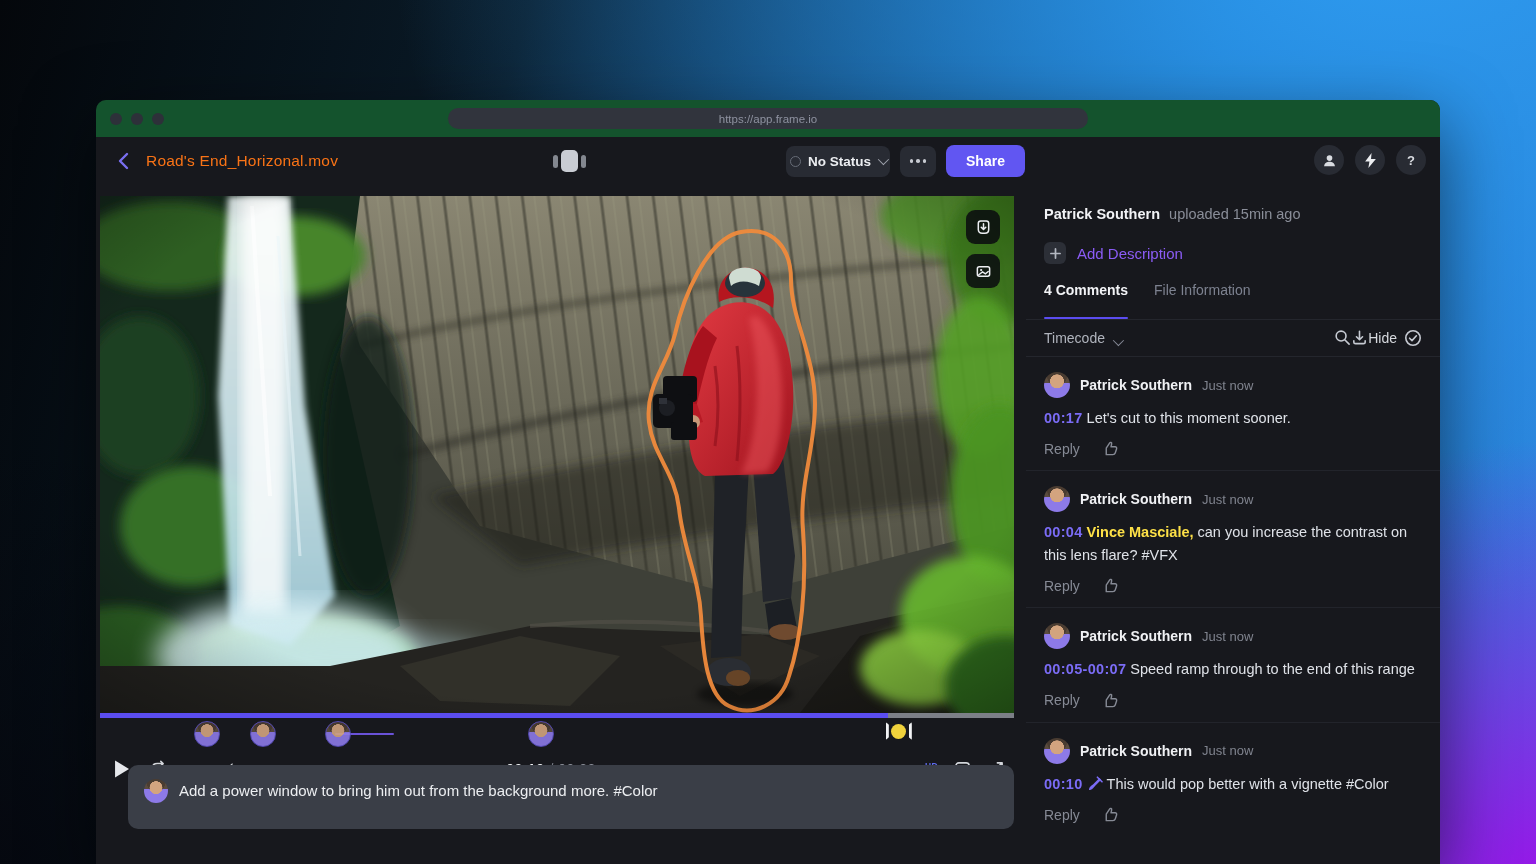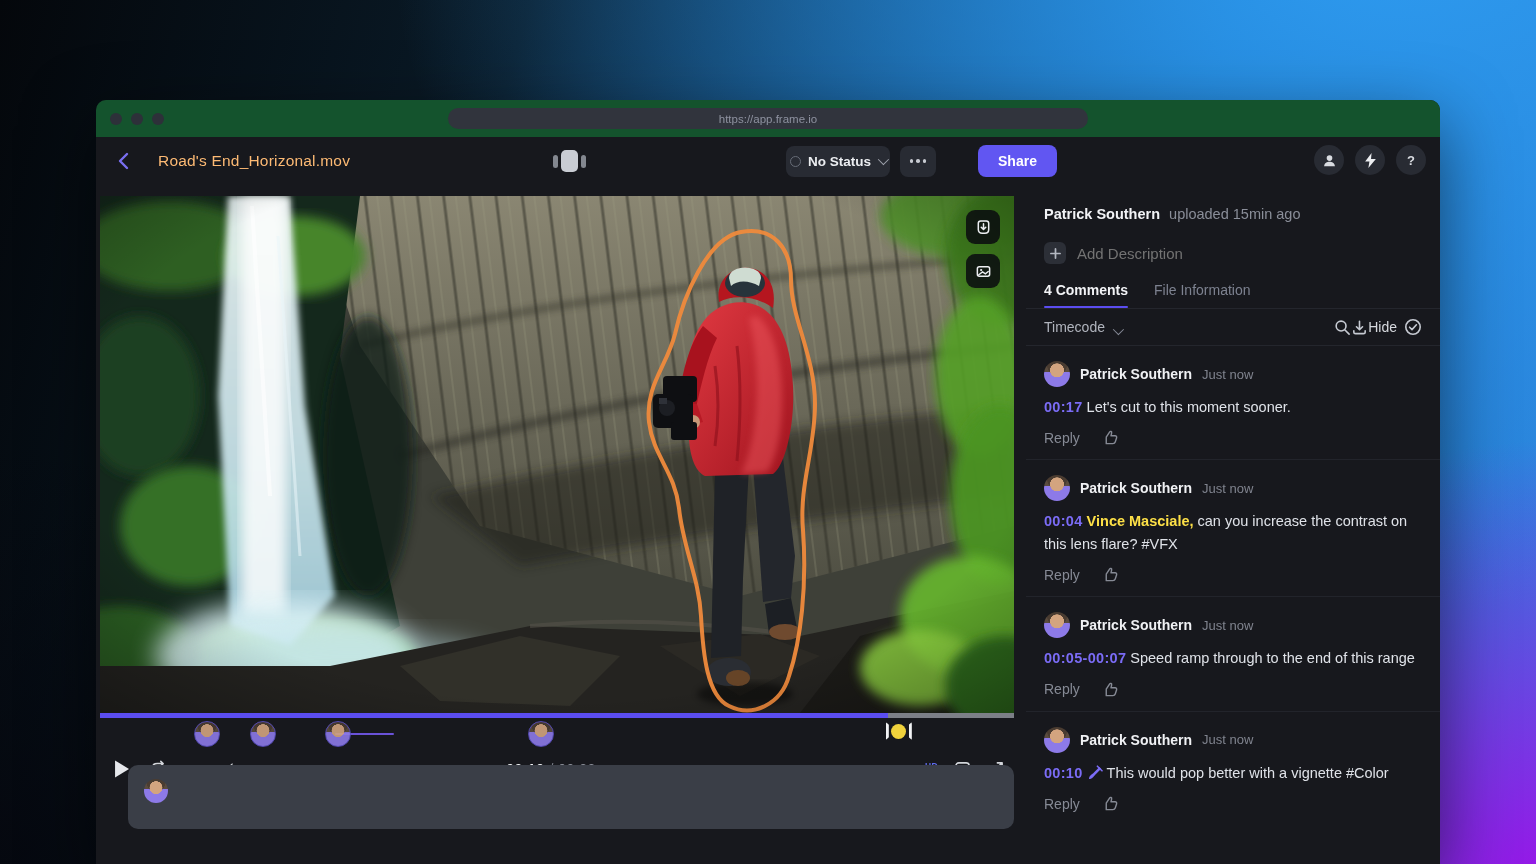--- a/index.html
+++ b/index.html
@@ -21,32 +21,32 @@
   }
   
   .browser-bar { position:absolute; top:0; left:0; right:0; height:37px; background:#14532d; display:flex; align-items:center; padding:0 14px; }
   .traffic { display:flex; gap:9px; }
   .traffic .dot { width:12px; height:12px; border-radius:50%; background:#2d3039; }
   .url-pill { position:absolute; left:50%; transform:translateX(-50%); width:640px; height:21px; border-radius:11px; background:#31343d; color:#8e92a0; font-size:11.5px; display:flex; align-items:center; justify-content:center; }
   
   .app { position:absolute; top:37px; left:0; right:0; bottom:0; background:#17181d; }
   .header { position:absolute; top:0; left:0; right:0; height:47px; display:flex; align-items:center; padding:0 14px; }
   .back-btn { width:26px; height:26px; display:flex; align-items:center; justify-content:center; cursor:pointer; }
-  .title { color:#fdba74; font-size:15.5px; font-weight:500; margin-left:22px; letter-spacing:.2px;text-align:right; }
+  .title { color:#f97316; font-size:15.5px; font-weight:500; margin-left:10px; letter-spacing:.2px;text-align:right; }
   .view-toggle { position:absolute; left:453px; top:11px; width:40px; height:26px; display:flex; align-items:center; justify-content:center; gap:3px; }
   .view-toggle .side { width:5px; height:13px; border-radius:3px; background:#83878f; }
   .view-toggle .mid { width:17px; height:22px; border-radius:5px; background:#c9ccd3; }
   .header-right { position:absolute; left:690px; top:8px; display:flex; align-items:center; gap:10px; }
   .status-pill { height:31px; background:#282b33; border-radius:8px; display:flex; align-items:center; gap:7px; padding:0 4px; cursor:pointer; }
   .status-circle { width:11px; height:11px; border-radius:50%; border:1.5px solid #676c77; }
   .status-label { color:#eceef1; font-size:13.5px; font-weight:600; }
   .chev { width:8px; height:8px; border-right:1.8px solid #9da1ab; border-bottom:1.8px solid #9da1ab; transform:rotate(45deg) translateY(-2px); }
   .dots-btn { width:36px; height:31px; background:#282b33; border-radius:8px; display:flex; align-items:center; justify-content:center; gap:3px; cursor:pointer; }
   .dots-btn i { width:3.5px; height:3.5px; border-radius:50%; background:#c7cad1; }
-  .share-btn { height:32px; border:none; border-radius:8px; padding:0 20px; color:#fff; font-size:14px; font-weight:700; cursor:pointer; font-family:inherit;margin-left:32px; }
+  .share-btn { height:32px; border:none; border-radius:8px; padding:0 20px; color:#fff; font-size:14px; font-weight:700; cursor:pointer; font-family:inherit; }
   .far-right { position:absolute; right:14px; top:8px; display:flex; gap:11px; }
   .circle-btn { width:30px; height:30px; border-radius:50%; background:#282b33; display:flex; align-items:center; justify-content:center; color:#d9dce1; font-size:13px; font-weight:700; cursor:pointer; }
   
   .player-col { position:absolute; top:47px; left:4px; width:914px; }
   .video { position:relative; margin-top:12px; width:914px; height:517px; background:#000; overflow:hidden; }
   .video svg { display:block; }
   .overlay-btns { position:absolute; top:14px; right:14px; display:flex; flex-direction:column; gap:10px; }
   .ov-btn { width:34px; height:34px; border-radius:9px; background:rgba(9,11,15,.85); display:flex; align-items:center; justify-content:center; cursor:pointer; }
   
   .timeline { position:relative; width:914px; height:36px; }
@@ -85,29 +85,29 @@
       linear-gradient(180deg, #5a4b3e 0 42%, #8d7ae8 43% 100%);
   }
   
   .sidebar { position:absolute; top:47px; left:930px; width:414px; bottom:0; overflow:hidden; }
   .sb-pad { padding:0 18px; }
   .uploader-row { margin-top:22px; font-size:14.5px; }
   .uploader-name { color:#f2f3f6; font-weight:700; }
   .uploader-meta { color:#8a8e99; margin-left:5px; }
   .adddesc-row { margin-top:20px; display:flex; align-items:center; gap:11px; cursor:pointer; }
   .plus-box { width:22px; height:22px; border-radius:6px; background:#2c2f37; display:flex; align-items:center; justify-content:center; }
-  .adddesc-label { color:#737373; font-size:15px; }
+  .adddesc-label { color:#8b5cf6; font-size:15px; }
   .tabs-row { margin-top:18px; display:flex; gap:26px; }
-  .tab { font-size:14px; padding-bottom:10px; cursor:pointer; position:relative; }
+  .tab { font-size:14px; padding-bottom:21px; cursor:pointer; position:relative; }
   .tab.active { color:#f2f3f6; font-weight:700; }
   .tab.active::after { content:""; position:absolute; left:0; right:0; bottom:0; height:2.5px; background:#5b4df0; border-radius:2px; }
   .tab.inactive { color:#7d8290; }
   .timecode-row { border-top:1px solid #24262d; border-bottom:1px solid #24262d; height:38px; display:flex; align-items:center; padding:0 18px; }
   .timecode-dd { display:flex; align-items:flex-end; gap:8px; color:#b0b4bd; font-size:14px; cursor:pointer; }
-  .tc-icons { margin-left:auto; display:flex; align-items:flex-end; }
+  .tc-icons { margin-left:auto; display:flex; align-items:flex-start; }
   .icon-btn { display:flex; align-items:center; cursor:pointer; }
   .hide-toggle { display:flex; align-items:center; gap:7px; color:#d6d9de; font-size:14px; cursor:pointer; }
   .comment { padding:15px 18px 13px; border-bottom:1px solid #22242b; }
   .c-head { display:flex; align-items:center; gap:10px; }
   .c-author { color:#f0f1f4; font-size:14px; font-weight:700; }
   .c-ago { color:#80848f; font-size:13px; }
   .c-body { margin-top:9px; font-size:14.5px; line-height:1.55; color:#dfe2e8; }
   .c-tc { color:#7b6cf6; font-weight:700; margin-right:4px; letter-spacing:.3px; }
   .c-mention { font-weight:700; color:#fde047; }
   .c-foot { margin-top:11px; display:flex; align-items:center; gap:22px; }
@@ -357,20 +357,21 @@
                 <path d="M11 2 H16 V7 M16 2 L10.5 7.5 M7 16 H2 V11 M2 16 L7.5 10.5" stroke="#d2d5da" stroke-width="1.7" fill="none" stroke-linecap="round" stroke-linejoin="round"></path>
               </svg>
           </div>
         </div>
       </div>
     </div>
 
     <div class="input-panel">
       <div class="input-pill">
         <div class="avatar" style="width:24px;height:24px"></div>
+        <div class="input-text">Add a power window to bring him out from the background more. #Color</div>
       </div>
     </div>
 
     <div class="sidebar">
       <div class="sb-pad uploader-row">
         <span class="uploader-name">Patrick Southern</span>
         <span class="uploader-meta">uploaded 15min ago</span>
       </div>
       <div class="sb-pad adddesc-row">
         <span class="plus-box">

